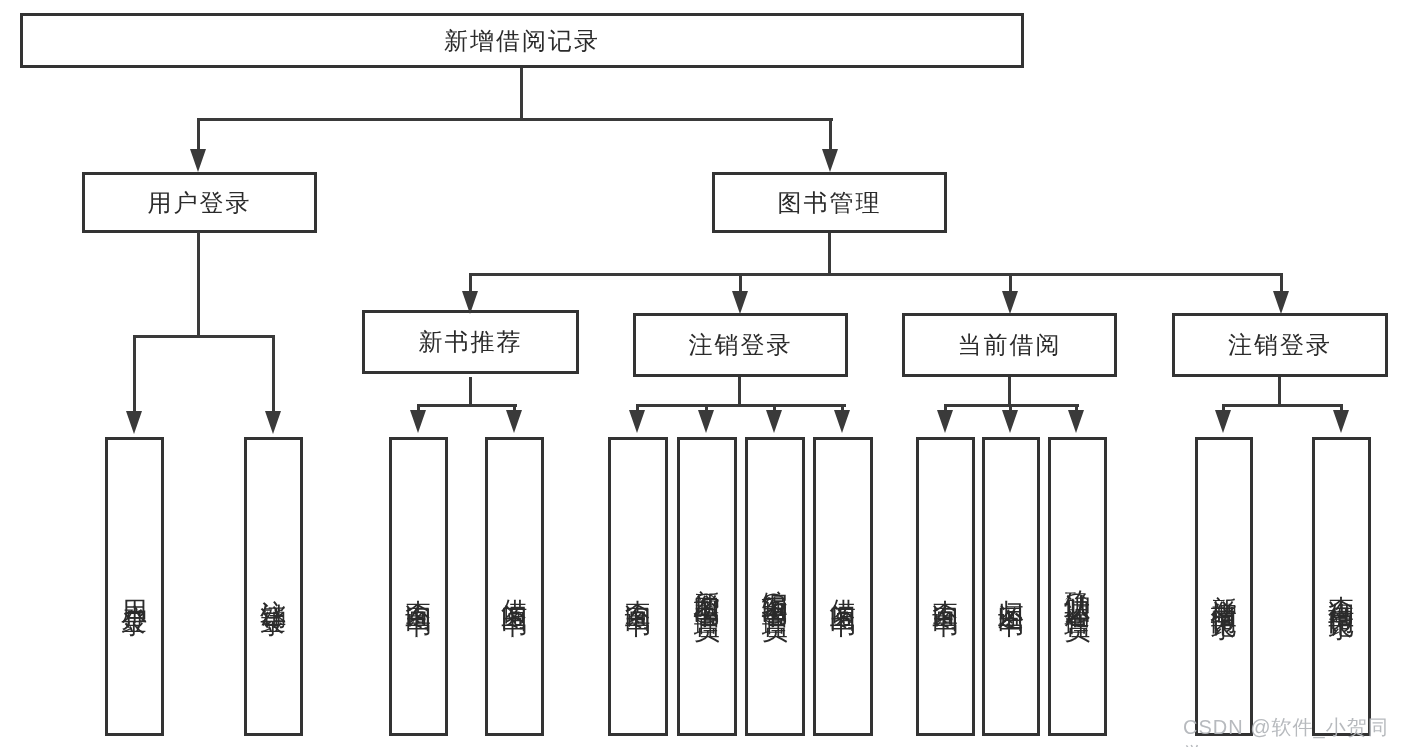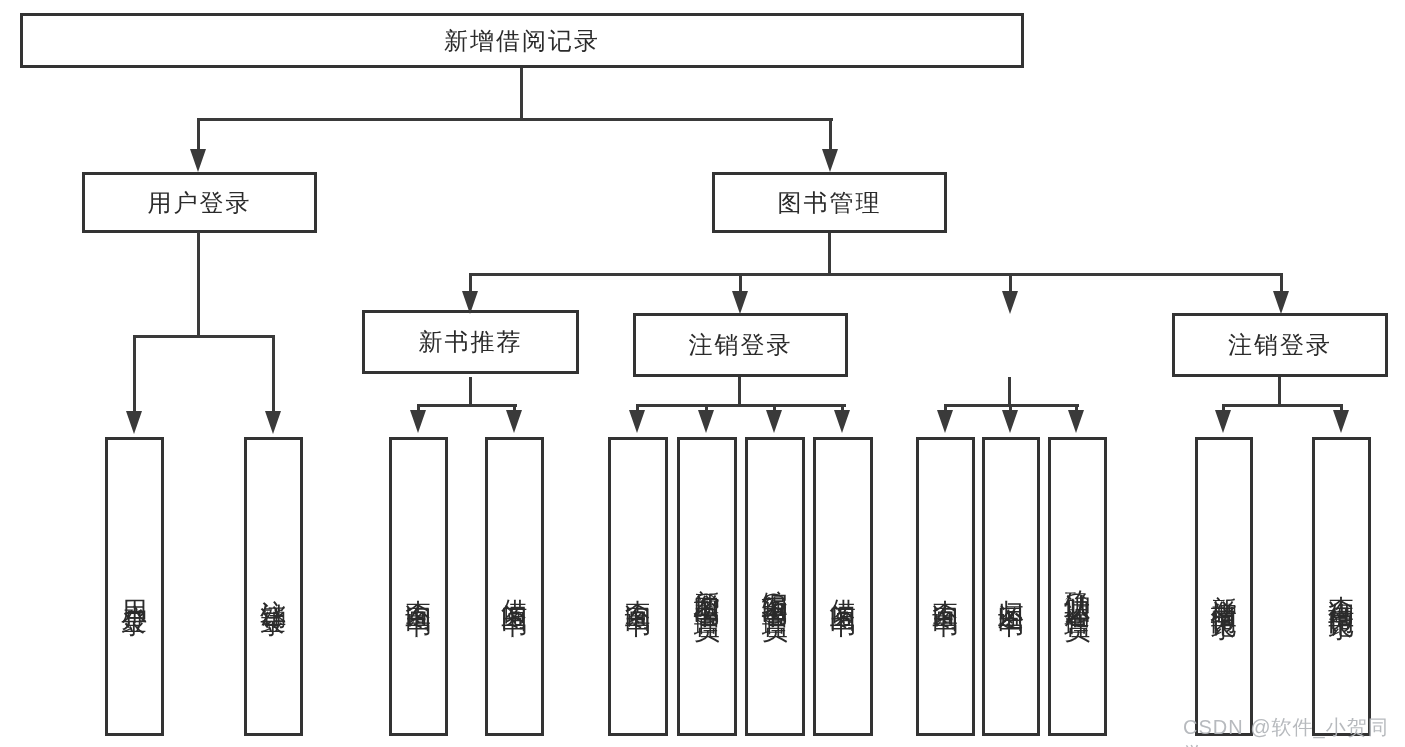--- a/index.html
+++ b/index.html
@@ -38,20 +38,21 @@
 
 <div class="canvas">
 
   <div class="node h" style="left:20px;top:13px;width:1004px;height:55px">新增借阅记录</div>
 
   <div class="node h" style="left:82px;top:172px;width:235px;height:61px">用户登录</div>
   <div class="node h" style="left:712px;top:172px;width:235px;height:61px">图书管理</div>
 
   <div class="node h" style="left:362px;top:310px;width:217px;height:64px">新书推荐</div>
   <div class="node h" style="left:633px;top:313px;width:215px;height:64px">注销登录</div>
+  <div class="node h" style="left:902px;top:313px;width:215px;height:64px">当前借阅</div>
   <div class="node h" style="left:1172px;top:313px;width:216px;height:64px">注销登录</div>
 
   <div class="node v" style="left:105px;top:437px;width:59px;height:299px">用户登录</div>
   <div class="node v" style="left:244px;top:437px;width:59px;height:299px">注销登录</div>
 
   <div class="node v" style="left:389px;top:437px;width:59px;height:299px">查询图书</div>
   <div class="node v" style="left:485px;top:437px;width:59px;height:299px">借阅图书</div>
 
   <div class="node v" style="left:608px;top:437px;width:60px;height:299px">查询图书</div>
   <div class="node v" style="left:677px;top:437px;width:60px;height:299px">新增图书（管理员）</div>

